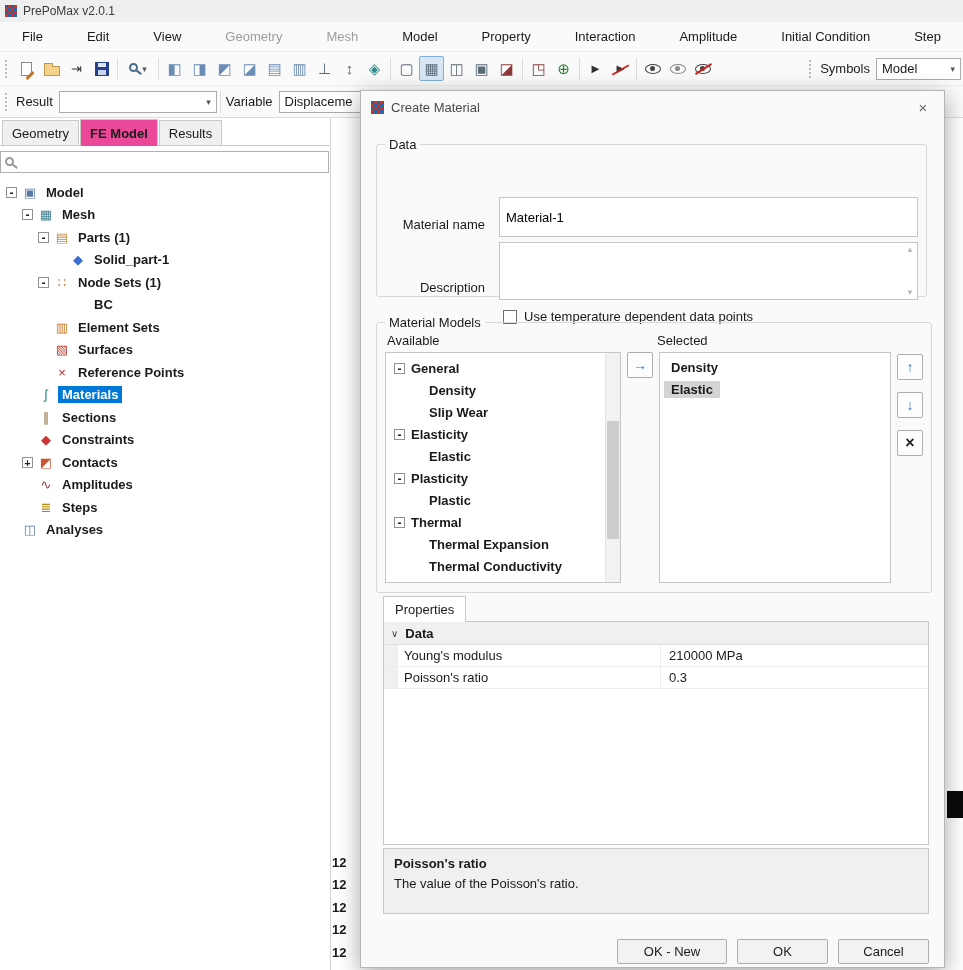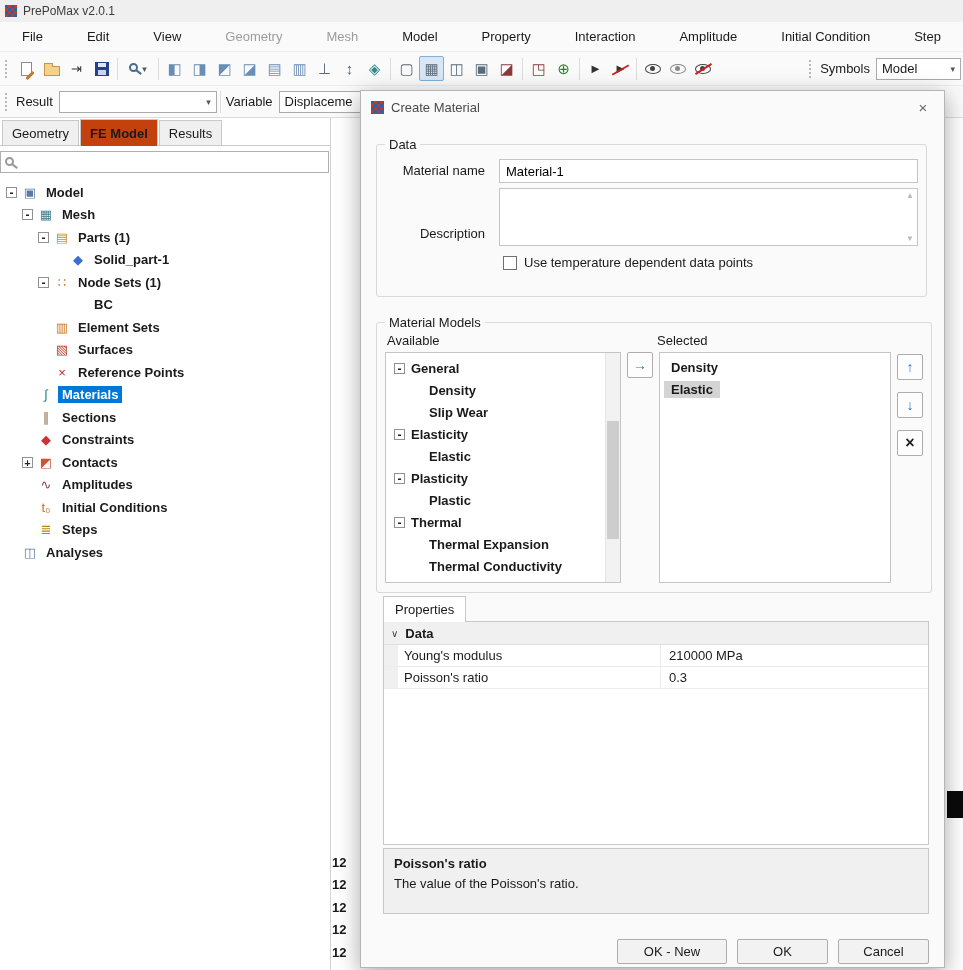--- a/index.html
+++ b/index.html
@@ -71,21 +71,21 @@
   .redslash { position:relative; }
   .redslash::after { content:""; position:absolute; left:2px; top:12px; width:19px; height:2px;
     background:#cc2222; transform:rotate(-30deg); }
 
   
   .sidebar { position:absolute; left:0; top:118px; width:331px; height:852px;
     background:#fff; border-right:1px solid #d4d4d4; }
   .tabs { display:flex; align-items:flex-end; height:28px; border-bottom:1px solid #c9c9c9; padding-left:2px; }
   .tab { padding:0 9px; height:25px; line-height:25px; background:#f0f0f0;
     border:1px solid #c9c9c9; border-bottom:none; margin-right:1px; white-space:nowrap; cursor:default; }
-  .tab.active { background:#c2410c; font-weight:700; height:27px; line-height:27px; margin-bottom:-1px; }
+  .tab.active { background:#ec4899; font-weight:700; height:27px; line-height:27px; margin-bottom:-1px; }
   .search { display:flex; align-items:center; height:22px; border:1px solid #b0b0b0;
     background:#fff; margin:5px 1px 4px 0; }
   .search-input { border:none; outline:none; flex:1; height:18px; font:13px "Liberation Sans",sans-serif; }
   .tree { padding-top:4px; }
   .tree-row { display:flex; align-items:center; height:22.5px;
     padding-left:calc(6px + var(--d) * 16px); white-space:nowrap; }
   .exp { width:11px; height:11px; flex:none; border:1px solid #919191; background:#fff;
     color:#222; font:700 10px/9px "DejaVu Sans Mono", monospace; text-align:center; margin-right:4px; }
   .exp:empty { border-color:transparent; background:transparent; }
   .tree-icon { width:18px; flex:none; text-align:center; font-size:13px; margin-right:3px; font-weight:400; }
@@ -105,22 +105,22 @@
     justify-content:center; color:#666; font-size:15px; cursor:default; }
 
   .fs { position:absolute; left:15px; width:551px; border:1px solid #d9d9d9; border-radius:3px;
     margin:0; padding:2px 8px 4px 8px; background:transparent; }
   .fs legend { padding:0 4px; color:#1a1a1a; }
   .fs-data { top:46px; height:160px; }
   .fs-models { top:224px; height:278px; }
 
   .frow { display:flex; align-items:flex-end; margin:5px 0; }
   .flabel { width:100px; text-align:right; margin-right:14px; line-height:24px; flex:none; }
-  .txt { flex:1; height:24px; border:1px solid #c5c5c5; background:#fff;
-    font:13px "Liberation Sans",sans-serif; padding:4px 6px; outline:none; }
+  .txt { flex:1; height:40px; border:1px solid #c5c5c5; background:#fff;
+    font:13px "Liberation Sans",sans-serif; padding:4px 6px; outline:none;margin-top:38px; }
   .desc-box { flex:1; height:58px; border:1px solid #c5c5c5; background:#fff; position:relative; }
   .sarrow { position:absolute; right:3px; font-size:8px; color:#b9b9b9; }
   .sarrow.up { top:2px; } .sarrow.dn { bottom:2px; }
   .chk-row { margin:9px 0 0 118px; display:flex; align-items:center; gap:7px; }
   .chk { width:14px; height:14px; border:1px solid #707070; background:#fff; flex:none; }
 
   .cols-head { display:flex; margin:1px 0 4px 2px; }
   .col-l { width:270px; }
   .cols { display:flex; gap:6px; }
   .avail { width:236px; height:231px; border:1px solid #c5c5c5; background:#fff; position:relative; overflow:hidden; }
@@ -367,25 +367,20 @@
         <span class="tree-icon" style="color: rgb(204, 85, 51);">◩</span>
         <span class="tree-label">Contacts</span>
       </div>
 
       <div class="tree-row" style="--d: 1;">
         <span class="exp"></span>
         <span class="tree-icon" style="color: rgb(139, 58, 58);">∿</span>
         <span class="tree-label">Amplitudes</span>
       </div>
 
-      <div class="tree-row" style="--d: 1;">
-        <span class="exp"></span>
-        <span class="tree-icon" style="color: rgb(210, 105, 30);">t₀</span>
-        <span class="tree-label">Initial Conditions</span>
-      </div>
 
       <div class="tree-row" style="--d: 1;">
         <span class="exp"></span>
         <span class="tree-icon" style="color: rgb(184, 134, 11);">≣</span>
         <span class="tree-label">Steps</span>
       </div>
 
       <div class="tree-row" style="--d: 0;">
         <span class="exp"></span>
         <span class="tree-icon" style="color: rgb(91, 122, 165);">◫</span>

